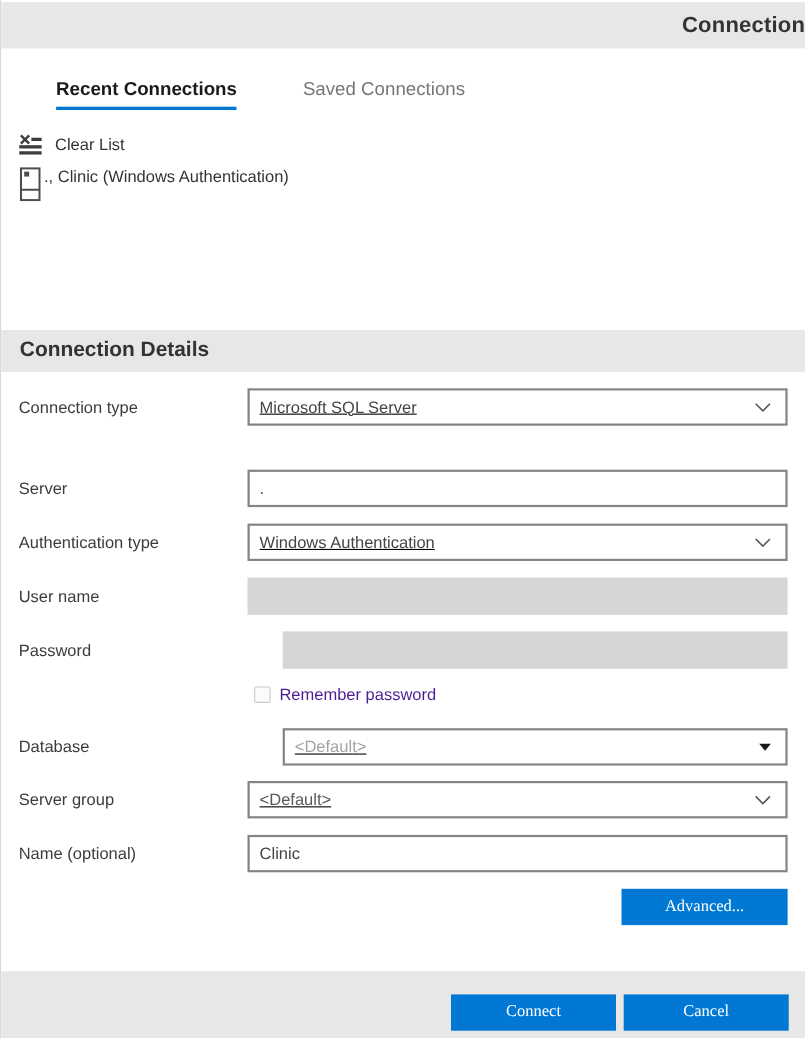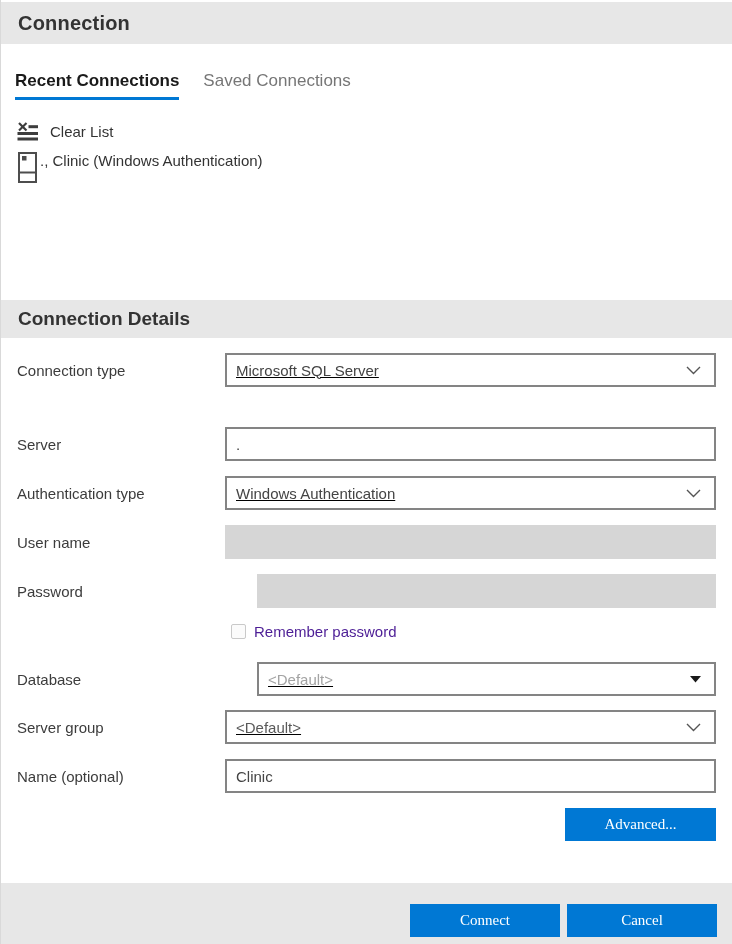--- a/index.html
+++ b/index.html
@@ -15,32 +15,34 @@
   }
 
   
   .titlebar {
     height:44px; background:#e7e7e7;
     border-top:2px solid #ffffff;
     display:flex; align-items:center;
     padding-left:17px;
     font-size:20px; font-weight:600; color:#333333;
     letter-spacing:.2px;
+    justify-content:flex-end;
   }
 
   
   .tabs {
     height:56px;
     display:flex; align-items:flex-end;
     padding-left:14px;
     gap:24px;
   }
   .tab {
     font-size:17px; padding-bottom:6px; cursor:pointer;
     border-bottom:3px solid transparent;
+    margin-left:36px;
   }
   .tab.active { color:#1a1a1a; font-weight:600; border-bottom-color:#0078d4; }
   .tab.inactive { color:#767676; font-weight:400; }
 
   
   .recent { height:200px; padding-top:18px; }
   .clear-row {
     display:flex; align-items:center; gap:12px;
     height:26px; margin-left:16px; margin-bottom:8px;
     cursor:pointer;

